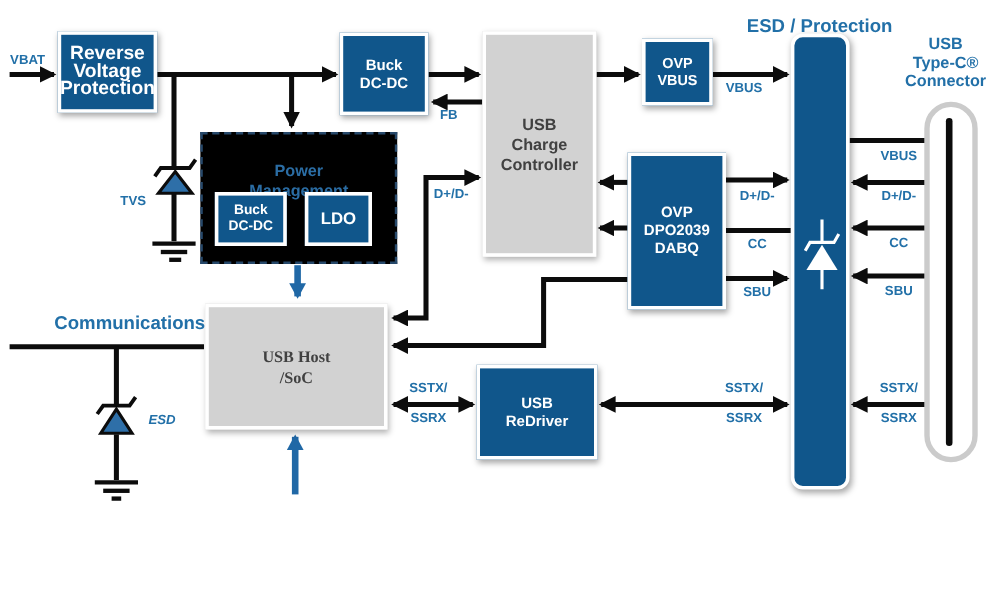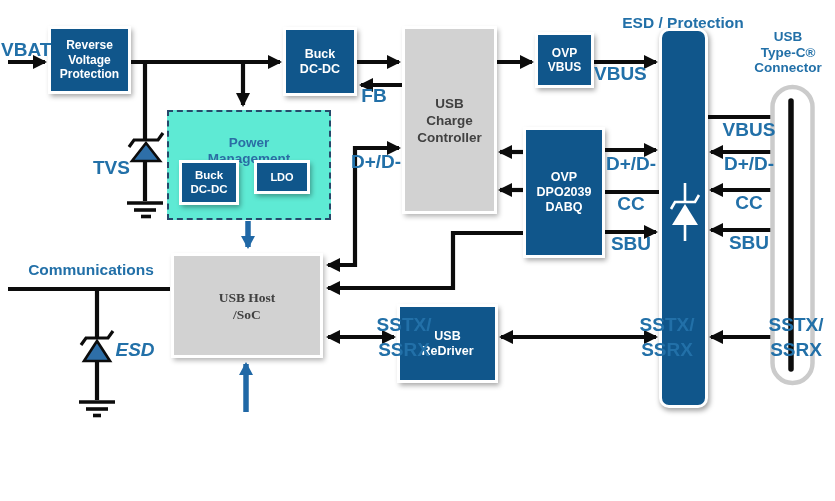--- a/index.html
+++ b/index.html
@@ -16,34 +16,34 @@
     background:#10568b; color:#ffffff; border:3px solid #ffffff;
     box-shadow:1.5px 2.5px 5px rgba(0,0,0,.35);
     font-size:12.5px; line-height:15px;
   }
   .gray {
     background:#d2d2d2; color:#414141; border:3px solid #ffffff;
     box-shadow:1.5px 2.5px 5px rgba(0,0,0,.3);
     font-size:13.5px; line-height:17px;
   }
   .dashed {
-    background:#5eead4; border:2px dashed #26486a;
+    background:#000000; border:2px dashed #26486a;
     display:block;
   }
   .pm-title {
     display:block; padding-top:5px; text-align:center; color:#2b6da4;
     font-weight:bold; font-size:13.5px; line-height:16px; white-space:pre-line;
   }
   .lbl {
     position:absolute; color:#2270a8; font-weight:bold; white-space:pre-line;
-    text-align:center; font-size:19px; line-height:14px;
+    text-align:center; font-size:11px; line-height:14px;
   }
   .lbl.big { font-size:15.5px; line-height:17px; }
-  .lbl.wide { line-height:25px;padding-left:47px; }
-  .lbl.left { text-align:center; }
+  .lbl.wide { line-height:25px; }
+  .lbl.left { text-align:right; }
   .bar { border-radius:10px; }
   .bar svg { position:absolute; left:-3px; top:-3px; }
 </style>
 </head>
 <body>
 
 <div class="stage">
 
   <svg class="wires" viewBox="0 0 835 501">
     <defs>
@@ -115,21 +115,21 @@
         <path d="M86,409 H108"></path>
         <path d="M93,415.5 H101"></path>
     </g>
 
     <g>
       <rect x="772.5" y="87" width="40" height="296" rx="20" fill="#ffffff" stroke="#cbcbcb" stroke-width="4.5"></rect>
       <path d="M791,101 V369" stroke="#0c0c0c" stroke-width="5.5" stroke-linecap="round" fill="none"></path>
     </g>
   </svg>
 
-  <div class="blk blue" style="left:48px; top:26px; width:83px; height:68px; font-size:12px; line-height:14.5px;">
+  <div class="blk blue" style="left:48px; top:26px; width:83px; height:68px; font-size:16px; line-height:14.5px;">
     <span>Reverse
 Voltage
 Protection</span>
   </div>
 
   <div class="blk blue" style="left:283px; top:27px; width:74px; height:69px;">
     <span>Buck
 DC-DC</span>
   </div>
 
@@ -150,21 +150,21 @@
 DABQ</span>
   </div>
 
   <div class="blk dashed" style="left:167px; top:110px; width:164px; height:110px;">
     <span class="pm-title">Power
 Management</span>
     <div class="blk blue" style="left:10px; top:48px; width:60px; height:45px; font-size:11.5px; line-height:13.5px;">
       <span>Buck
 DC-DC</span>
     </div>
-    <div class="blk blue" style="left:85px; top:48px; width:56px; height:34px; font-size:11px;">
+    <div class="blk blue" style="left:85px; top:48px; width:56px; height:45px; font-size:14px;">
       <span>LDO</span>
     </div>
   </div>
 
   <div class="blk gray" style="left:171px; top:253px; width:152px; height:105px;font-family:Liberation Serif, serif;">
     <span>USB Host
 /SoC</span>
   </div>
 
   <div class="blk blue" style="left:397px; top:304px; width:101px; height:79px;">

